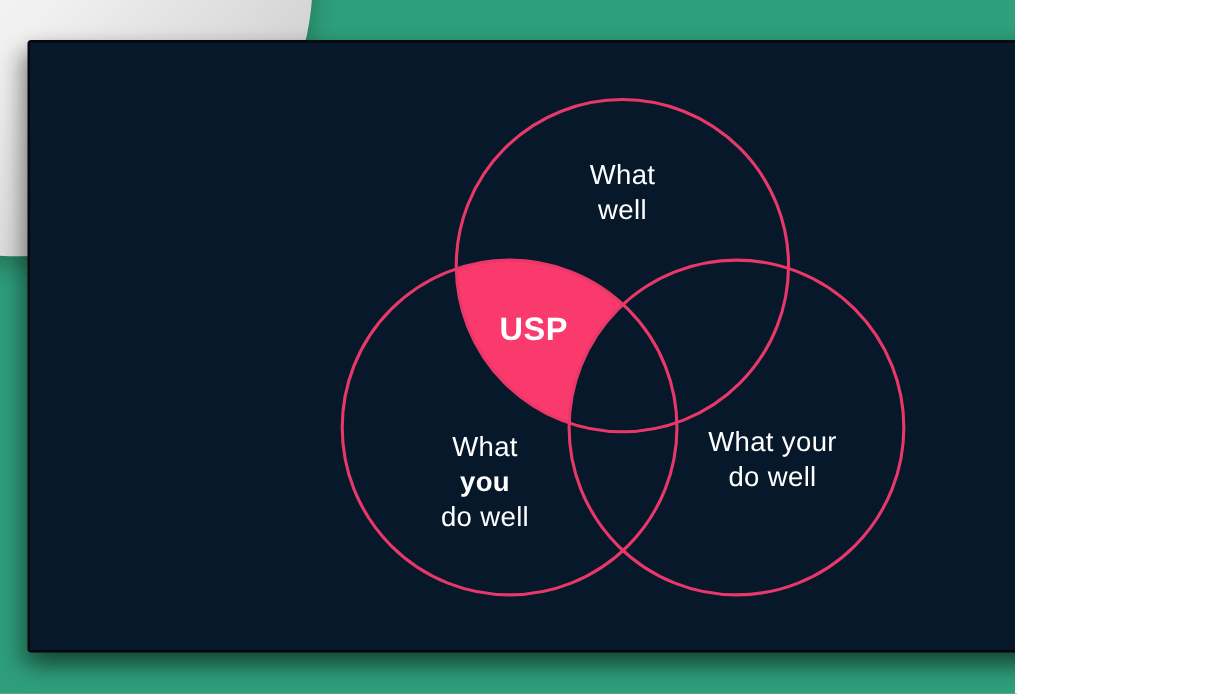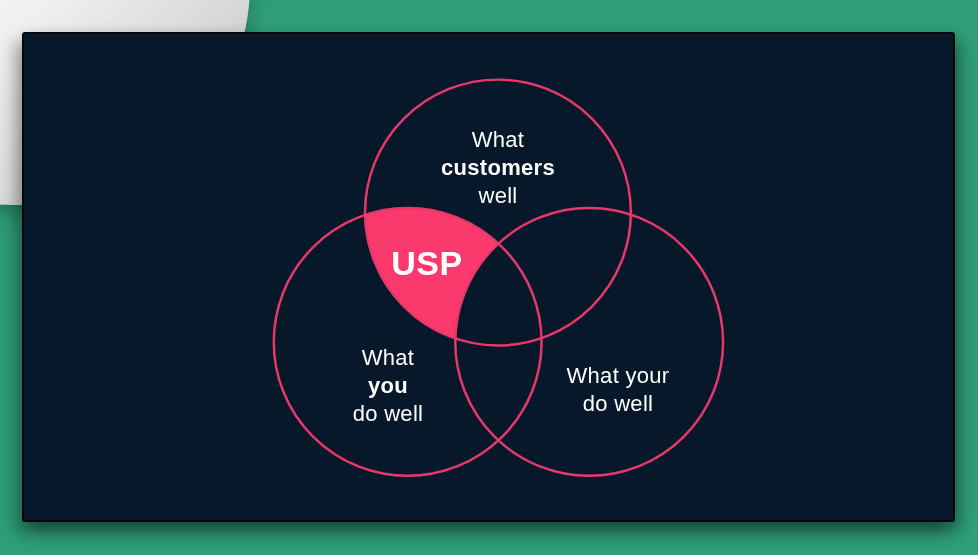--- a/index.html
+++ b/index.html
@@ -1,18 +1,18 @@
 <!DOCTYPE html>
 <html><head>
 <meta charset="utf-8">
 <style>
   html, body { margin: 0; padding: 0; }
   .stage {
     position: relative;
-    width: 978px;
+    width: 812px;
     height: 555px;
     overflow: hidden;
     background: #2f9e7a;
     font-family: "Liberation Sans", sans-serif;
   }
   .bg-blob {
     position: absolute;
     left: -220px;
     top: -235px;
     width: 470px;
@@ -46,27 +46,27 @@
     align-items: center;
     text-align: center;
     color: #ffffff;
     font-size: 22px;
     line-height: 28px;
     letter-spacing: 0.3px;
   }
   .label .b { font-weight: bold; }
   .label.top   { left: 374px; top: 92px;  width: 200px; }
   .label.left  { left: 264px; top: 310px; width: 200px; }
-  .label.right { left: 474px; top: 328px; width: 240px; }
+  .label.right { left: 474px; top: 306px; width: 240px; }
   .label.usp {
     left: 343px;
     top: 214px;
     width: 120px;
     font-weight: bold;
-    font-size: 34px;
+    font-size: 26px;
     line-height: 30px;
     letter-spacing: 0.5px;
   }
 </style>
 </head>
 <body>
 
 <div class="stage">
 
   <div class="bg-blob"></div>
@@ -75,21 +75,20 @@
 
     <svg class="venn" viewBox="0 0 933 490">
       <path d="M 342 182 A 135 135 0 0 1 476.5 211 A 135 135 0 0 0 433 307 A 134 134 0 0 1 342 182 Z" fill="#fa3a6c"></path>
       <circle cx="476" cy="180" r="134" fill="none" stroke-width="2.5" stroke="#e8386a"></circle>
       <circle cx="385" cy="310.5" r="135" fill="none" stroke-width="2.5" stroke="#e8386a"></circle>
       <circle cx="568" cy="310.5" r="135" fill="none" stroke-width="2.5" stroke="#e8386a"></circle>
     </svg>
 
     <div class="label top">
       <span>What</span>
-      <span class="b">customers</span>
       <span>well</span>
     </div>
 
     <div class="label left">
       <span>What</span>
       <span class="b">you</span>
       <span>do well</span>
     </div>
 
     <div class="label right">

